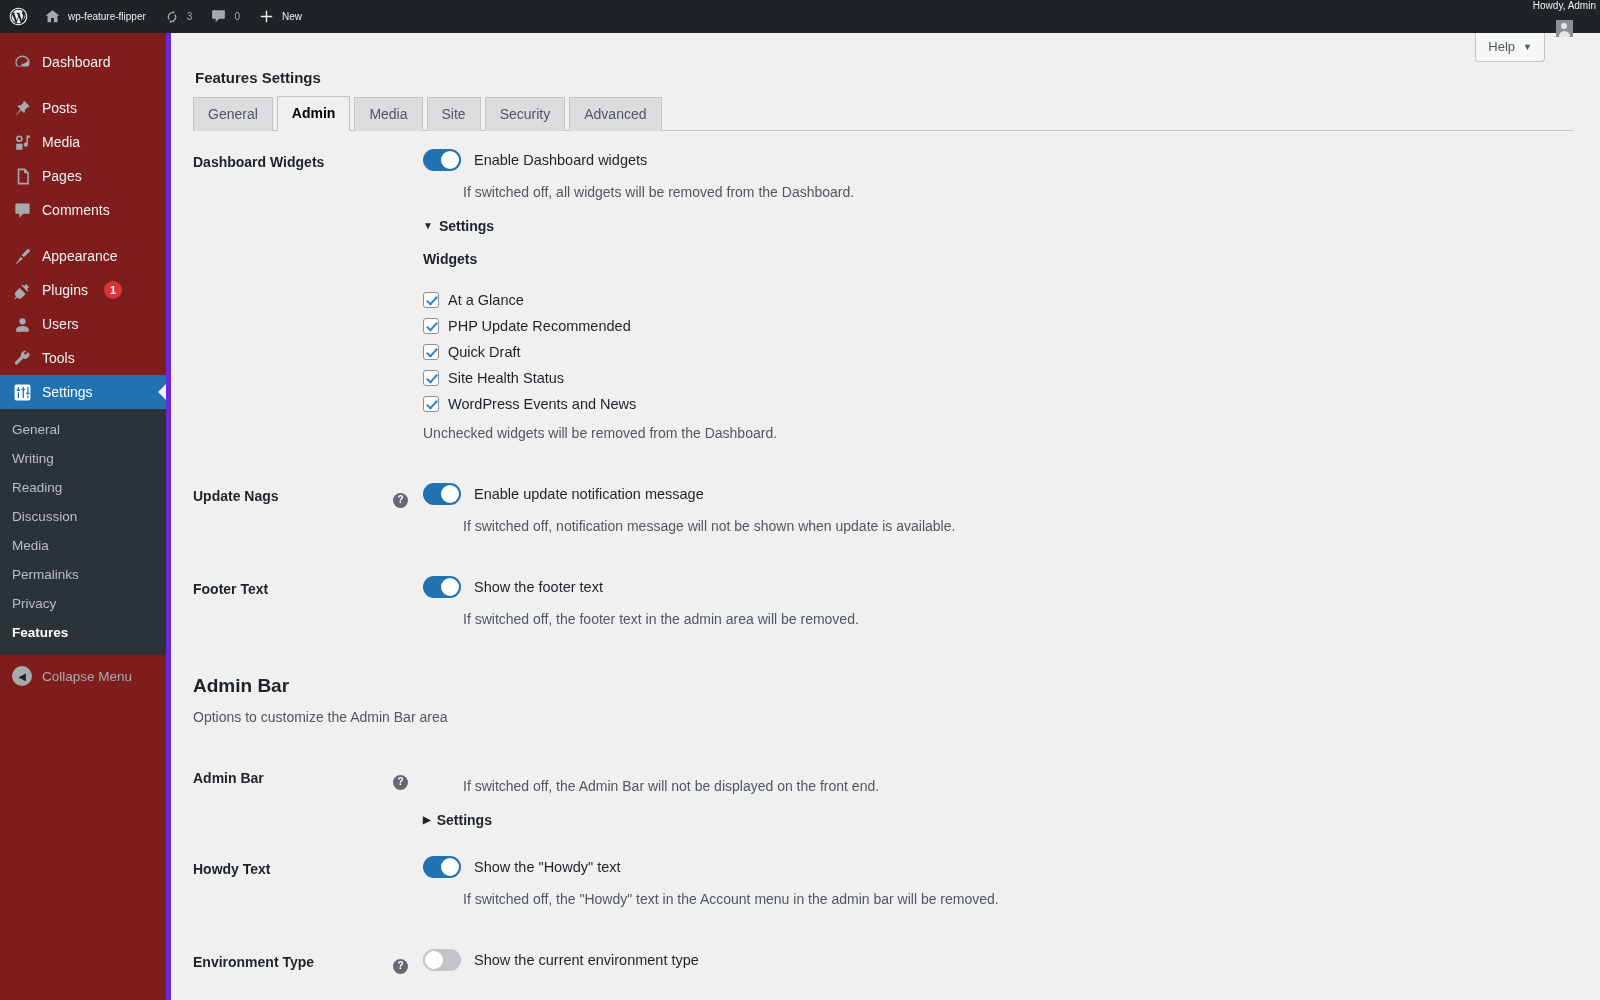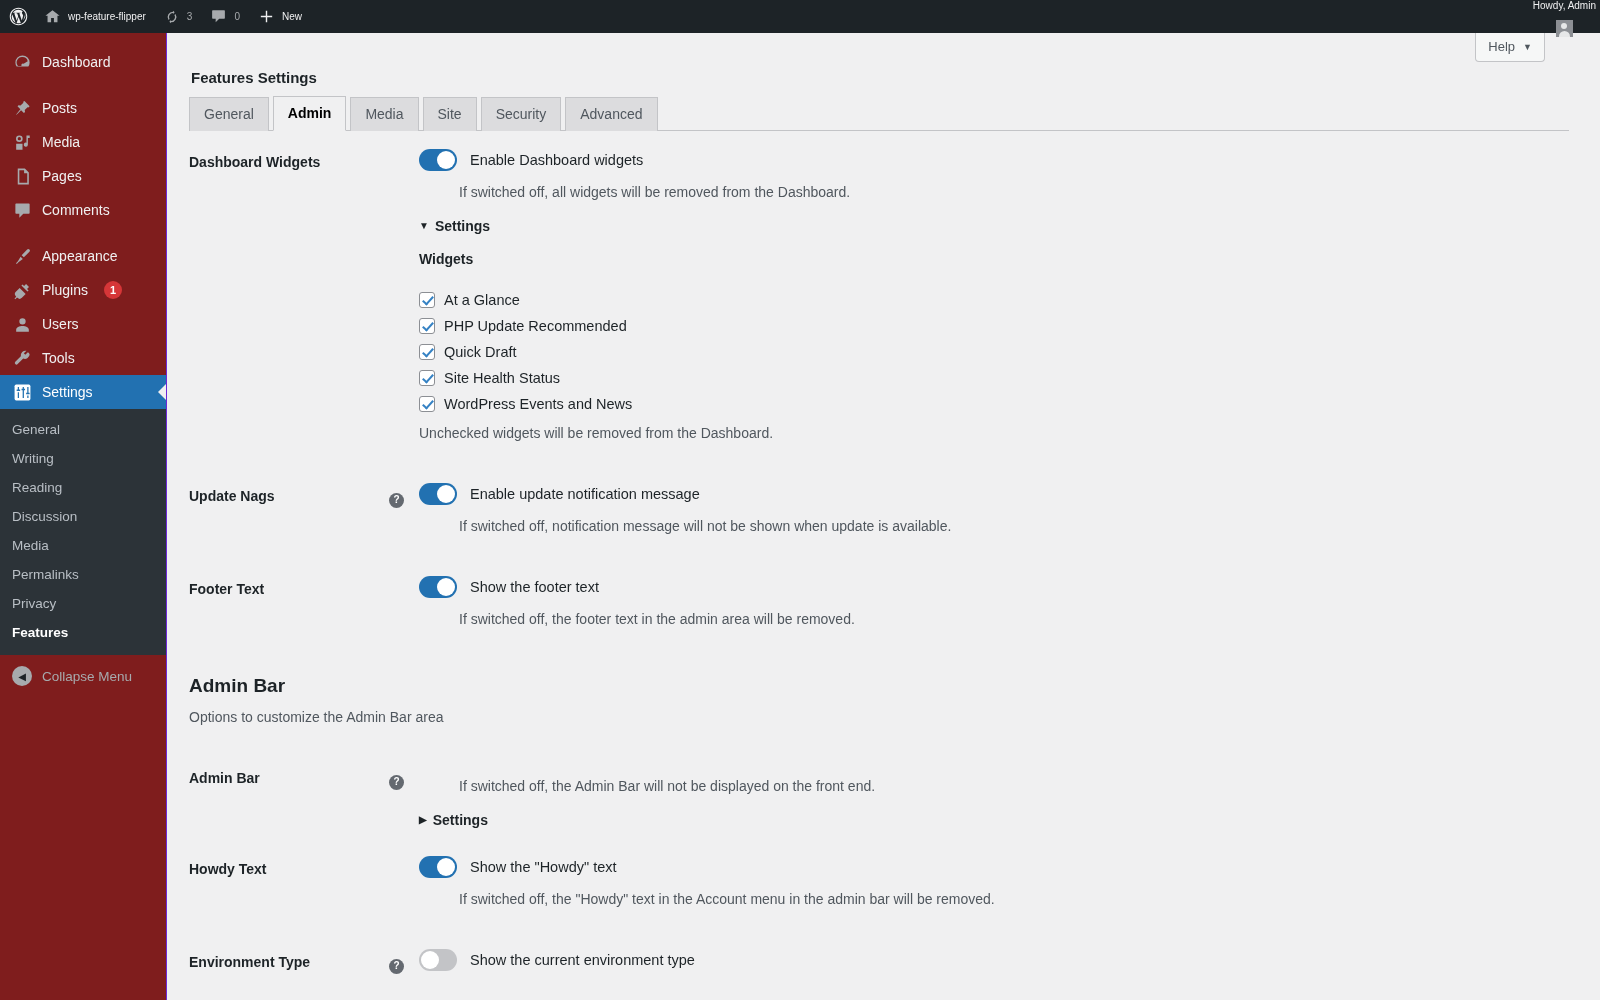--- a/index.html
+++ b/index.html
@@ -94,21 +94,21 @@
     display: inline-flex; align-items: center; justify-content: center;
     font-size: 10px; flex: none;
   }
 
   
   #content {
     position: absolute; top: 33px; left: 166px;
     width: 1434px; height: 967px;
     background: #f0f0f1;
     color: #1d2327;
-    border-left: 1px solid #6d28d9;
+    border-left: 5px solid #6d28d9;
     overflow: hidden;
   }
   #help-btn {
     position: absolute; top: 0px; right: 55px;
     background: #f6f7f7; border: 1px solid #c3c4c7; border-top: none;
     border-radius: 0 0 4px 4px;
     padding: 6px 12px 7px 12px;
     font-size: 13px; color: #50575e;
     display: flex; align-items: center; gap: 8px;
   }

